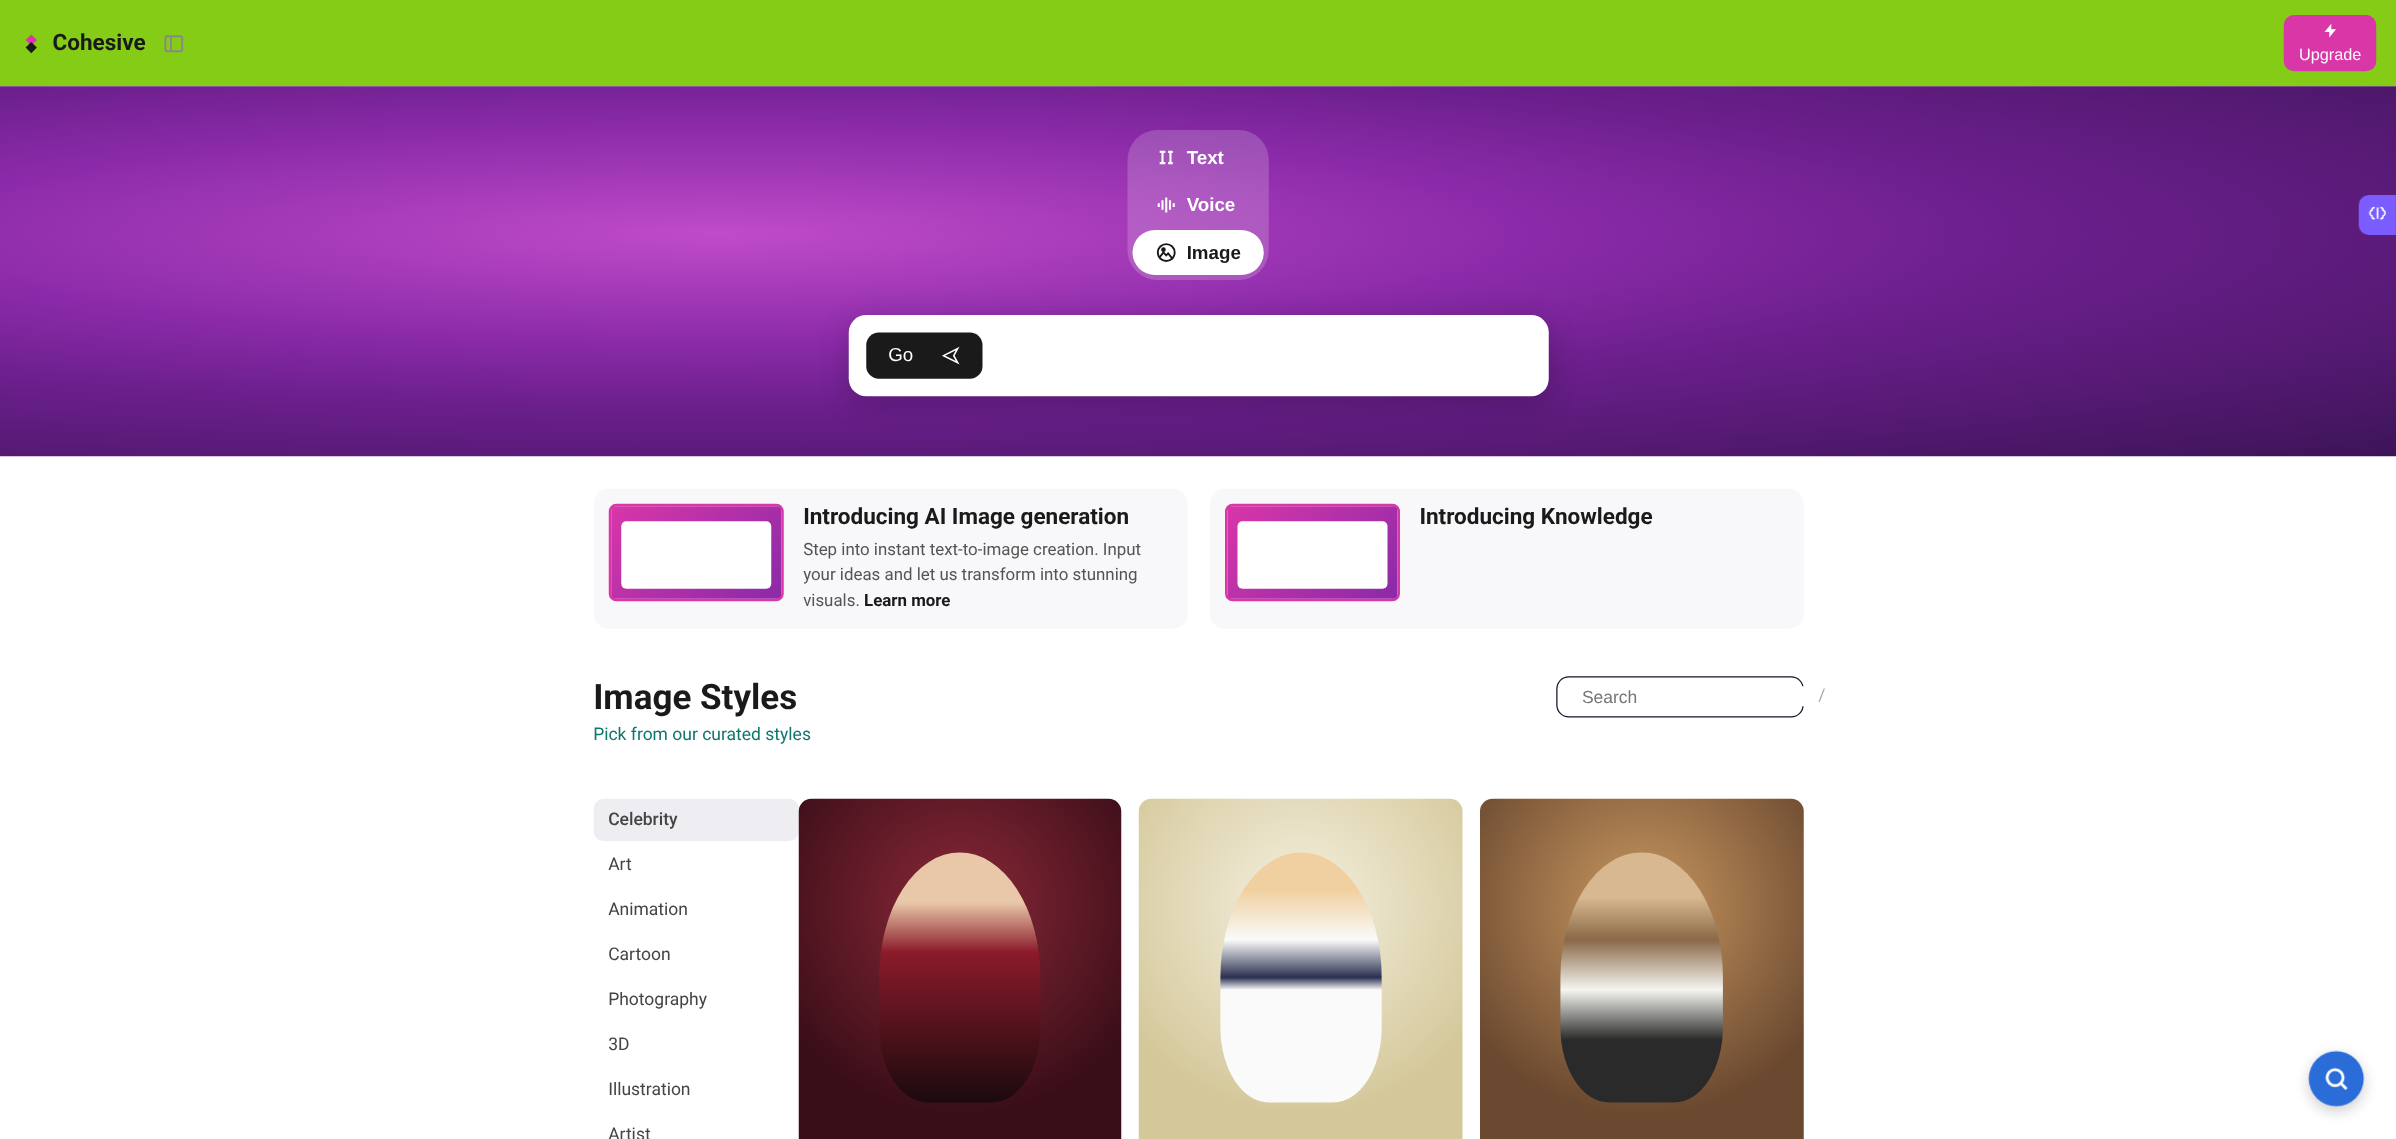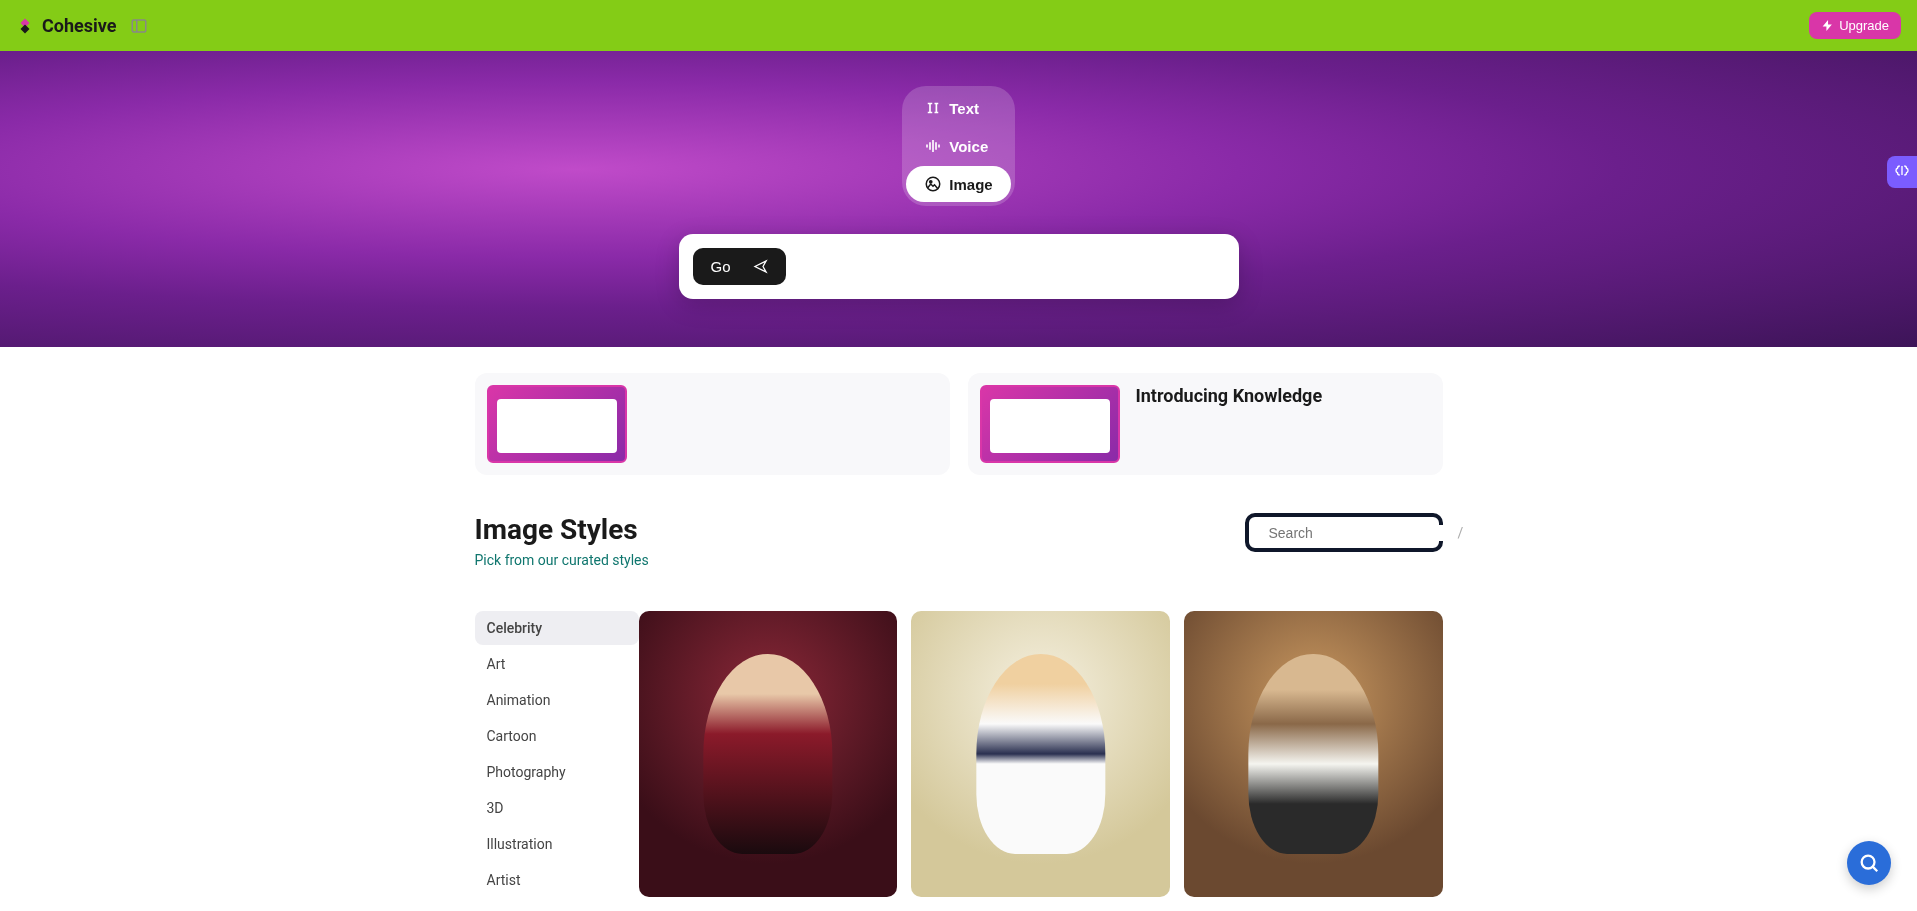--- a/index.html
+++ b/index.html
@@ -3,21 +3,21 @@
 <meta charset="utf-8">
 <style>
 * { margin: 0; padding: 0; box-sizing: border-box; }
 body { font-family: -apple-system, BlinkMacSystemFont, 'Segoe UI', Roboto, sans-serif; background: #fff; color: #1a1a1a; }
 
 .header { display: flex; align-items: center; justify-content: space-between; padding: 12px 16px; background: #84cc16; }
 .header-left { display: flex; align-items: center; gap: 14px; }
 .logo { display: flex; align-items: center; gap: 8px; font-weight: 700; font-size: 18px; color: #1a1a1a; }
 .logo-icon { width: 18px; height: 18px; }
 .sidebar-toggle { width: 18px; height: 18px; cursor: pointer; color: #888; }
-.upgrade-btn { display: flex; align-items: center; gap: 5px; background: #d936a8; color: #fff; border: none; padding: 6px 12px; border-radius: 8px; font-size: 13px; font-weight: 500; cursor: pointer; }
+.upgrade-btn { display: flex; align-items: center; gap: 5px; background: #d936a8; color: #fff; border: none; padding: 6px 12px; border-radius: 8px; font-size: 13px; font-weight: 500; cursor: pointer; flex-direction: column; }
 
 .hero { background: radial-gradient(ellipse at 30% 40%, #c04bc9 0%, #8a2aa8 35%, #6b1f8c 55%, #3d1458 100%); padding: 35px 0 48px; display: flex; flex-direction: column; align-items: center; }
 .mode-tabs { display: flex; background: rgba(255,255,255,0.18); border-radius: 24px; padding: 4px; gap: 2px; flex-direction: column; }
 .mode-tab { display: flex; align-items: center; gap: 7px; padding: 9px 18px; border-radius: 20px; font-size: 15px; font-weight: 600; color: #fff; cursor: pointer; border: none; background: transparent; }
 .mode-tab.active { background: #fff; color: #1a1a1a; }
 .mode-tab svg { width: 18px; height: 18px; }
 
 .prompt-box { margin-top: 28px; background: #fff; border-radius: 14px; padding: 14px; display: flex; align-items: center; gap: 12px; width: 560px; box-shadow: 0 6px 24px rgba(0,0,0,0.2); }
 .prompt-input { flex: 1; border: none; outline: none; font-size: 16px; color: #333; padding: 6px 4px; }
 .prompt-input::placeholder { color: #888; }
@@ -29,21 +29,21 @@
 .promo-thumb { width: 140px; height: 78px; border-radius: 6px; background: linear-gradient(135deg, #d936a8, #8a2aa8); border: 2px solid #d936a8; position: relative; overflow: hidden; flex-shrink: 0; }
 .promo-thumb-inner { position: absolute; top: 12px; left: 8px; right: 8px; bottom: 8px; background: #fff; border-radius: 4px; }
 .promo-text { flex: 1; }
 .promo-title { font-size: 18px; font-weight: 700; margin-bottom: 6px; }
 .promo-desc { font-size: 13.5px; color: #555; line-height: 1.5; }
 .promo-desc .learn-more { font-weight: 700; color: #1a1a1a; cursor: pointer; }
 
 .styles-header { display: flex; align-items: flex-start; justify-content: space-between; margin-top: 38px; }
 .styles-titles h2 { font-size: 28px; font-weight: 700; }
 .styles-sub { font-size: 14px; color: #0f766e; margin-top: 6px; }
-.search-box { display: flex; align-items: center; border: 4px solid #0f172a; border-radius: 10px; padding: 7px 12px; width: 198px; gap: 8px; }
+.search-box { display: flex; align-items: center; border: 1px solid #0f172a; border-radius: 10px; padding: 7px 12px; width: 198px; gap: 8px; }
 .search-box svg { width: 17px; height: 17px; color: #888; }
 .search-input { flex: 1; border: none; outline: none; font-size: 14px; }
 .search-slash { color: #aaa; font-size: 14px; }
 
 .styles-body { display: flex; margin-top: 43px; }
 .cat-list { width: 164px; display: flex; flex-direction: column; gap: 2px; }
 .cat-item { padding: 9px 12px; border-radius: 8px; font-size: 14px; color: #444; cursor: pointer; }
 .cat-item.active { background: #eeeef2; font-weight: 500; }
 .gallery { flex: 1; display: flex; gap: 14px; }
 .gallery-img { flex: 1; aspect-ratio: 1/1; border-radius: 10px; background-size: cover; background-position: center; cursor: pointer; }
@@ -121,20 +121,24 @@
     </button>
   </div>
 </div>
 
 <div class="content">
   <div class="cards-row">
     <div class="promo-card">
       <div class="promo-thumb">
           <div class="promo-thumb-inner"></div>
         </div>
+      <div class="promo-text">
+        <div class="promo-title">Introducing AI Image generation</div>
+        <div class="promo-desc"><span>Step into instant text-to-image creation. Input your ideas and let us transform into stunning visuals. </span><span class="learn-more">Learn more</span></div>
+      </div>
     </div>
     <div class="promo-card">
       <div class="promo-thumb">
           <div class="promo-thumb-inner"></div>
         </div>
       <div class="promo-text">
         <div class="promo-title">Introducing Knowledge</div>
       </div>
     </div>
   </div>

